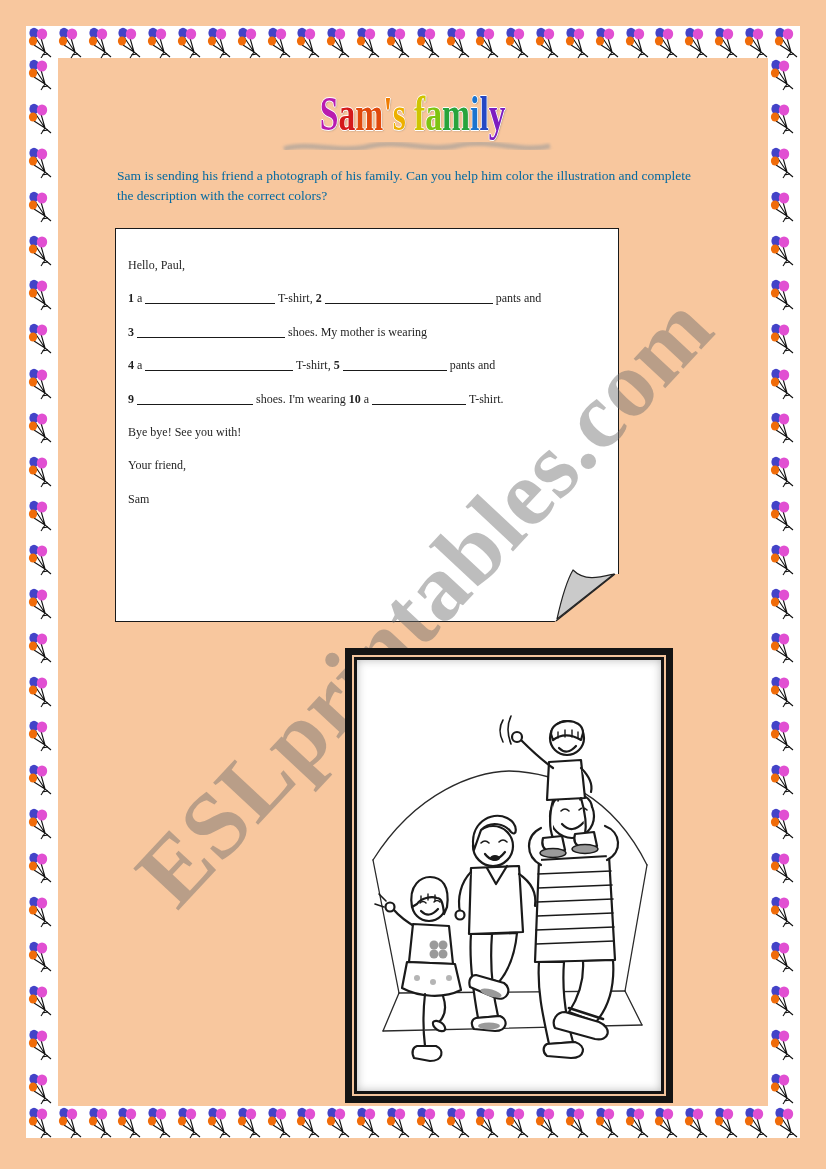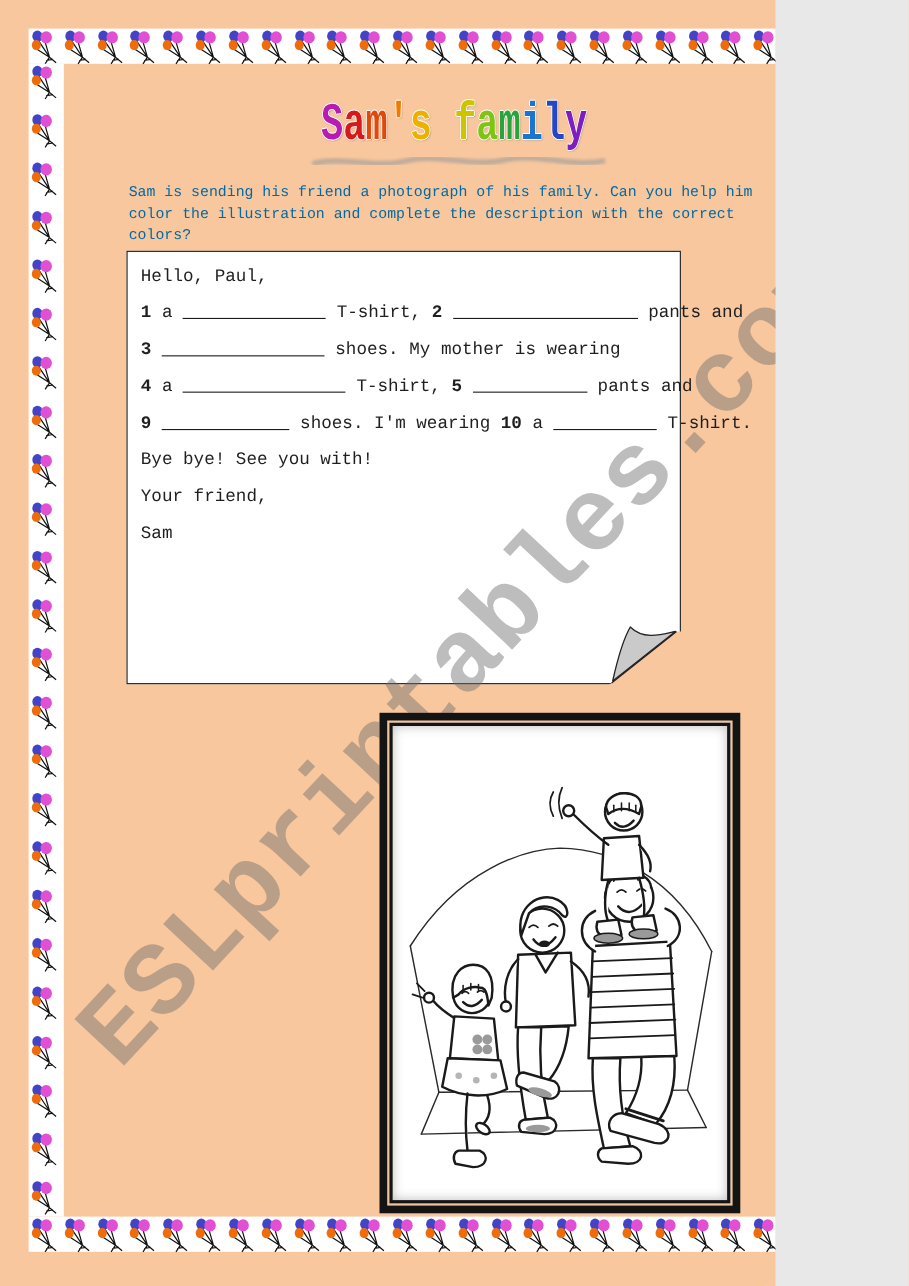--- a/index.html
+++ b/index.html
@@ -1,39 +1,39 @@
 <!DOCTYPE html>
 <html><head>
 <meta charset="utf-8">
 <style>
   html,body{margin:0;padding:0;background:#e8e8e8;}
-  #page{position:relative;width:705px;height:1169px;background:#f8c79e;overflow:hidden;
-        font-family:Liberation Mono, monospace;}
+  #page{position:relative;width:826px;height:1169px;background:#f8c79e;overflow:hidden;
+        font-family:Liberation Serif, serif;}
   
   .bstrip{position:absolute;background:#ffffff;display:flex;z-index:1;}
   .bstrip.h{left:26px;width:774px;height:32px;flex-direction:row;justify-content:space-between;}
   .bstrip.v{top:58px;width:32px;height:1048px;flex-direction:column;justify-content:space-between;}
   #strip-top{top:26px;}
   #strip-bottom{top:1106px;}
   #strip-left{left:26px;}
   #strip-right{left:768px;}
   .btile{width:28px;height:34px;flex:0 0 auto;overflow:visible;}
   
   #title-wrap{position:absolute;left:113px;top:88px;width:600px;text-align:center;z-index:2;}
   #title-text{display:inline-block;font-size:48px;font-weight:bold;letter-spacing:0px;
               transform:scaleX(.70);transform-origin:center;white-space:pre;line-height:1.1;}
   #title-text span{text-shadow:1px 0 0 #fff,-1px 0 0 #fff,0 1px 0 #fff,0 -1px 0 #fff,1px 1px 2px rgba(90,90,90,.6);}
   #title-shadow{position:absolute;left:278px;top:138px;z-index:2;opacity:.6;}
   
   #instructions{position:absolute;left:117px;top:166px;width:580px;z-index:2;
                 color:#0369a1;font-size:13.5px;line-height:19.5px;}
   
   #letter{position:absolute;left:115px;top:228px;width:504px;height:394px;background:#ffffff;
-          border:1px solid #1a1a1a;z-index:3;color:#1f1f1f;font-size:16px;
-          padding:6px 12px;box-sizing:border-box;}
+          border:1px solid #1a1a1a;z-index:3;color:#1f1f1f;font-size:12px;
+          padding:20px 12px;box-sizing:border-box;}
   .lline{height:33.4px;line-height:33.4px;white-space:nowrap;}
   .lline b{font-weight:bold;}
   .blank{display:inline-block;border-bottom:1.4px solid #1a1a1a;height:12px;
          position:relative;top:2px;}
   #fold{position:absolute;left:549px;top:569px;z-index:3;}
   
   #watermark{position:absolute;left:424px;top:600px;z-index:4;
              transform:translate(-50%,-50%) rotate(-47deg);
              font-size:94px;font-weight:bold;letter-spacing:1px;white-space:nowrap;
              color:rgba(108,108,108,0.45);}

